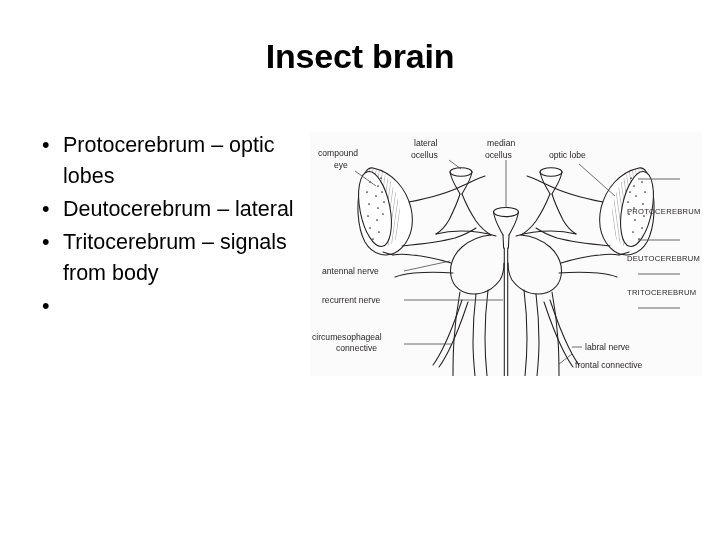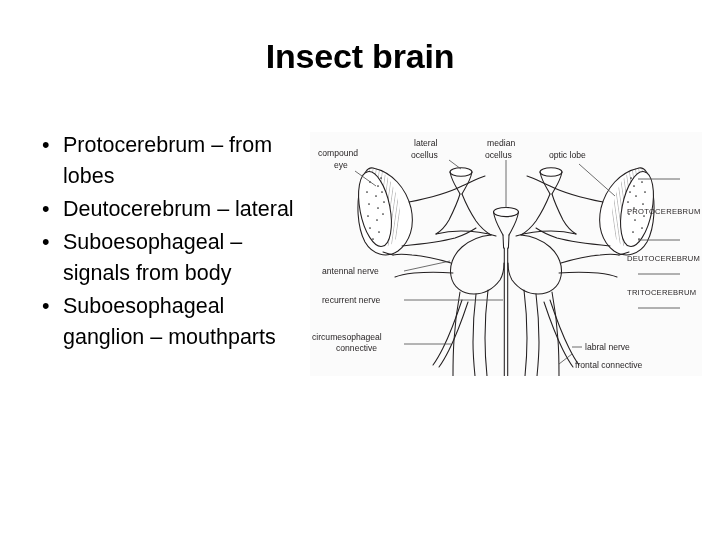--- a/index.html
+++ b/index.html
@@ -116,33 +116,32 @@
 </head>
 <body>
 
 <div class="slide">
 
   <div class="slide-title">Insect brain</div>
 
   <ul class="bullet-list">
     <li class="bullet-item">
       <span class="bullet-dot">•</span>
-      <span>Protocerebrum – from lobes</span>
+      <span>Protocerebrum – optic lobes</span>
     </li>
     <li class="bullet-item">
       <span class="bullet-dot">•</span>
       <span>Deutocerebrum – lateral</span>
     </li>
     <li class="bullet-item">
       <span class="bullet-dot">•</span>
-      <span>Suboesophageal – signals from body</span>
+      <span>Tritocerebrum – signals from body</span>
     </li>
     <li class="bullet-item">
       <span class="bullet-dot">•</span>
-      <span>Suboesophageal ganglion – mouthparts</span>
     </li>
   </ul>
 
   <div class="figure">
     <svg width="392" height="244" viewBox="0 0 392 244" xmlns="http://www.w3.org/2000/svg">
       <defs>
         <pattern id="hatchL" width="3.2" height="3.2" patternUnits="userSpaceOnUse" patternTransform="rotate(8)">
           <line x1="0" y1="0" x2="0" y2="3.2" class="hatch"></line>
         </pattern>
         <pattern id="hatchR" width="3.2" height="3.2" patternUnits="userSpaceOnUse" patternTransform="rotate(-8)">

